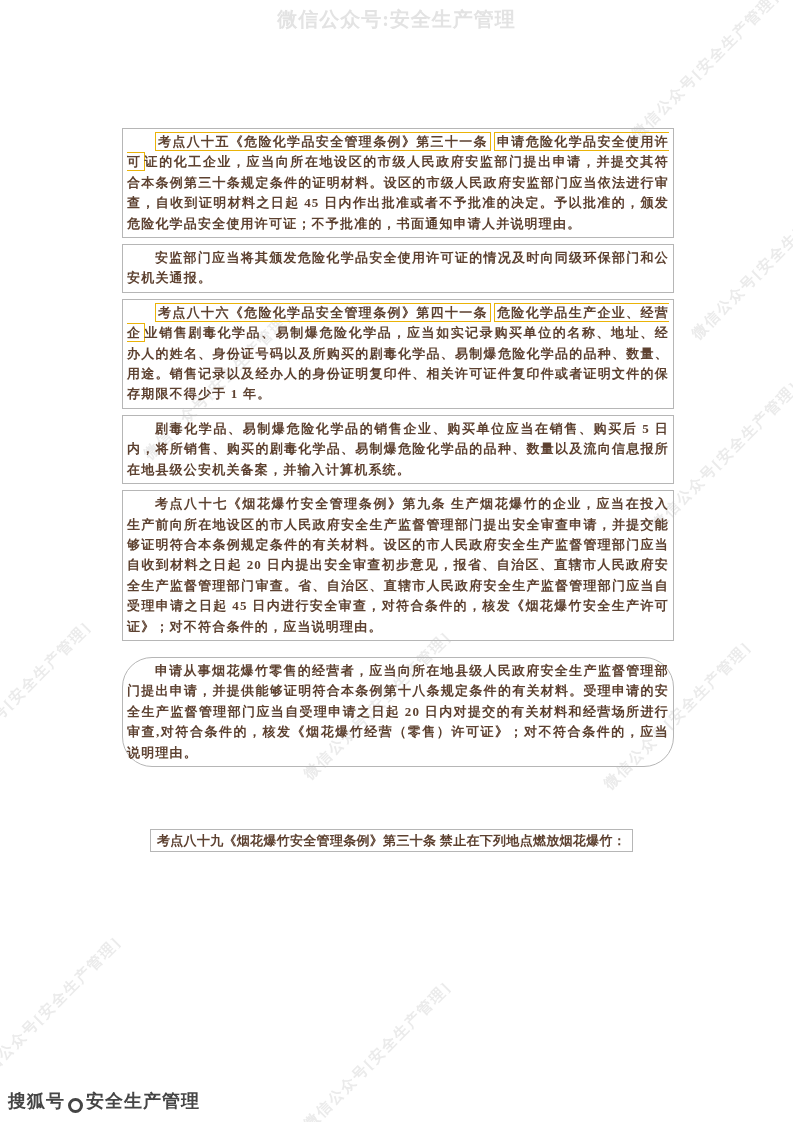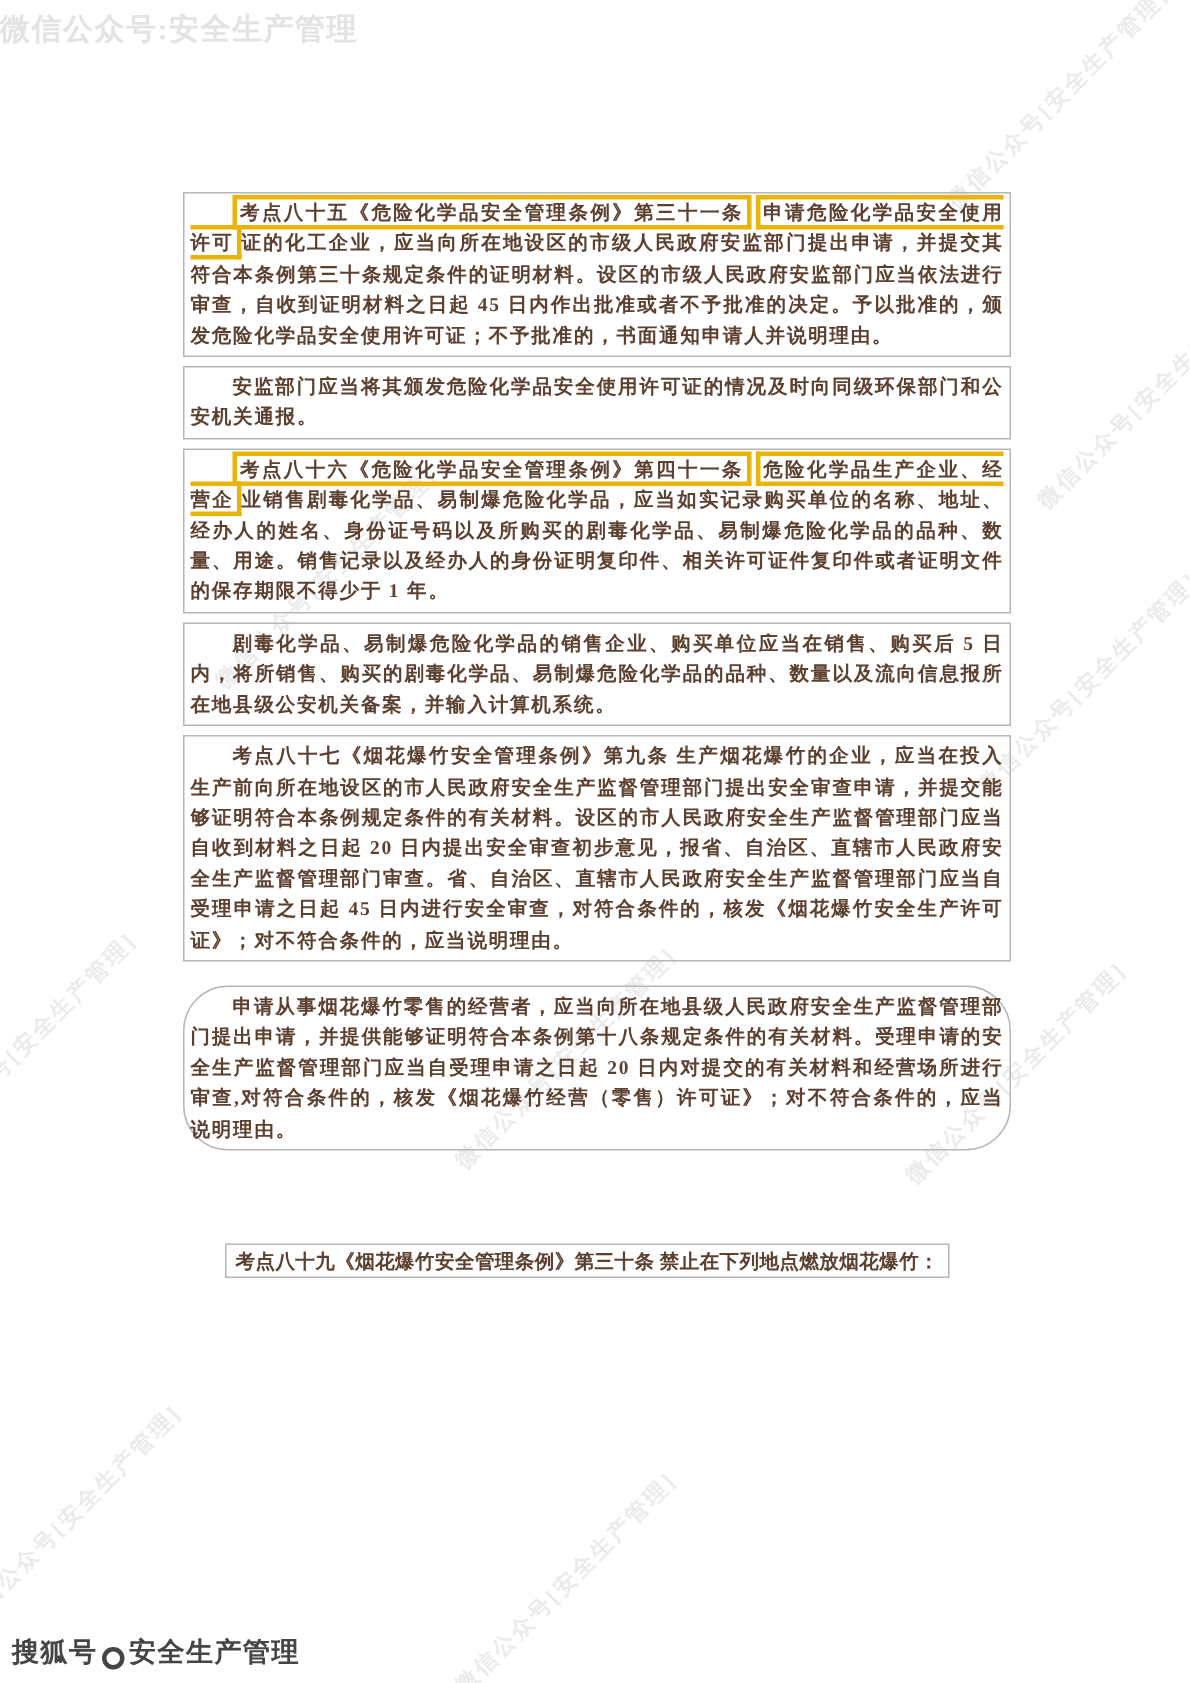--- a/index.html
+++ b/index.html
@@ -2,38 +2,38 @@
 <html><head>
 <meta charset="utf-8">
 <style>
   html,body { margin:0; padding:0; background:#ffffff; }
   .page {
     position:relative; width:793px; height:1122px; overflow:hidden; background:#ffffff;
     font-family:"Liberation Serif","DejaVu Serif",serif;
   }
   
   .top-wm {
-    position:absolute; top:6px; left:0; width:100%; text-align:left;
+    position:absolute; top:6px; left:0; width:100%; text-align:center;
     font-size:20px; font-weight:bold; color:#e3e3e3; letter-spacing:1px; z-index:1;
   }
   .wm {
     position:absolute; color:#ebebeb; font-size:15px; font-weight:bold; letter-spacing:2px;
     white-space:nowrap; transform:rotate(-45deg); transform-origin:left top; z-index:1;
   }
   
   .content { position:absolute; left:122px; top:128px; width:556px; z-index:2; }
   .pbox {
     box-sizing:border-box; width:552px; border:1px solid #b6b6b6;
     padding:3px 4px; margin:0 0 6px 0;
     color:#5d4130; font-weight:bold; font-size:13px; line-height:20.4px;
     text-align:justify; letter-spacing:1.2px; text-indent:28px;
   }
   .mb-lg { margin-bottom:16px; }
   .mb-md { margin-bottom:22px;border-radius:30px; }
-  .inline-frame { border:3px solid #eab308; padding:1px 2px; }
+  .inline-frame { border:1px solid #eab308; padding:1px 2px; }
   .lead { margin-left:3px; }
   
   .kd89-heading {
     display:inline-block; margin-left:28px; border:1px solid #b6b6b6;
     padding:2px 6px; color:#5d4130; font-weight:bold; font-size:13px;
     letter-spacing:0.3px; line-height:17px;margin-top:40px;
   }
   .kd89-list {
     box-sizing:border-box; width:424px; margin:5px 0 0 27px;
     border:1px solid #b6b6b6; padding:6px 8px 8px 10px;

